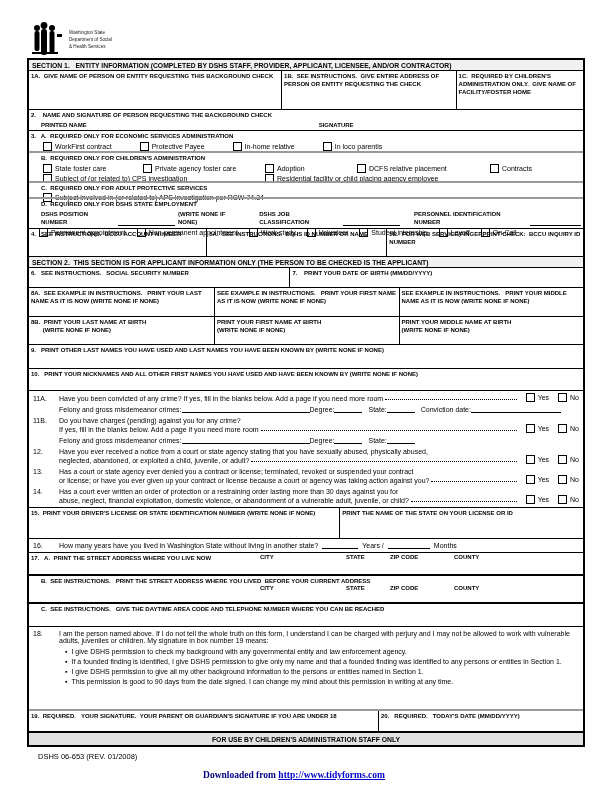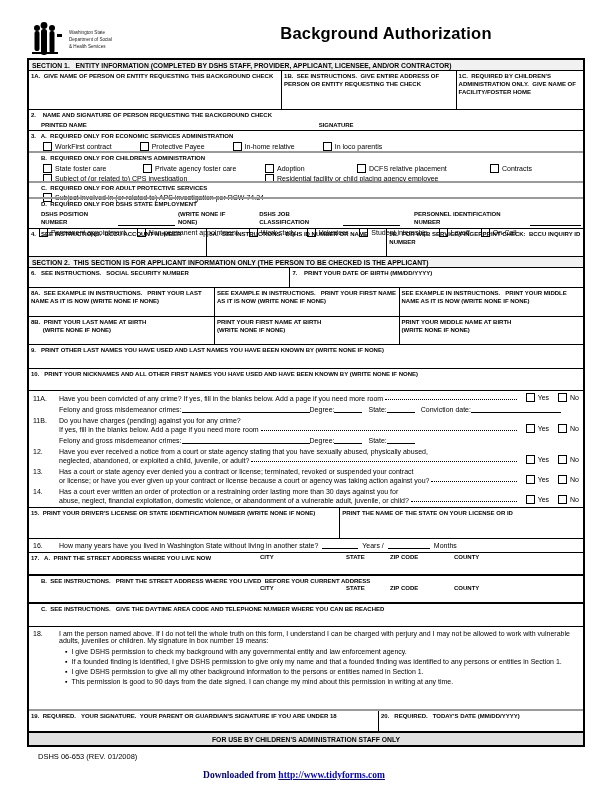--- a/index.html
+++ b/index.html
@@ -58,21 +58,20 @@
           <rect x="19.5" y="9" width="5" height="22" rx="2"></rect>
         <rect x="2" y="30" width="26" height="2"></rect>
         <rect x="27" y="12" width="5" height="3"></rect>
       </g>
     </svg>
     <div class="logo-text">Washington State
 Department of Social
 &amp; Health Services</div>
   </div>
   <div class="hdr-title">
-    <div class="title">Background Authorization</div>
   </div>
 
   <div class="form">
 
     <div class="sechdr">SECTION 1.   ENTITY INFORMATION (COMPLETED BY DSHS STAFF, PROVIDER, APPLICANT, LICENSEE, AND/OR CONTRACTOR)</div>
 
     <div class="row nt" style="height:38px;">
       <div class="cells">
         <div class="cell" style="width:45.5%;">
           <div class="lbl">1A.  GIVE NAME OF PERSON OR ENTITY REQUESTING THIS BACKGROUND CHECK</div>

